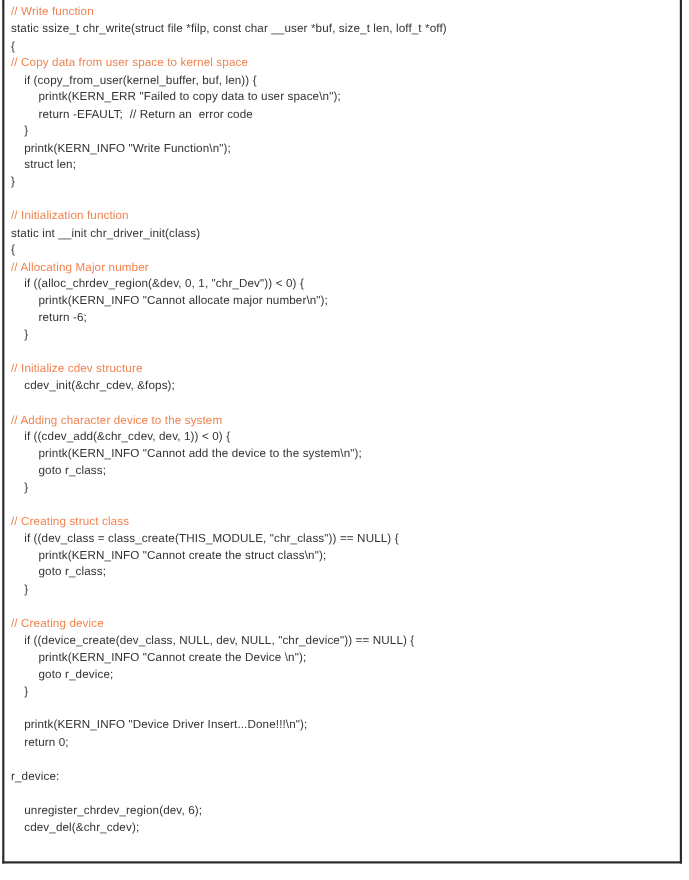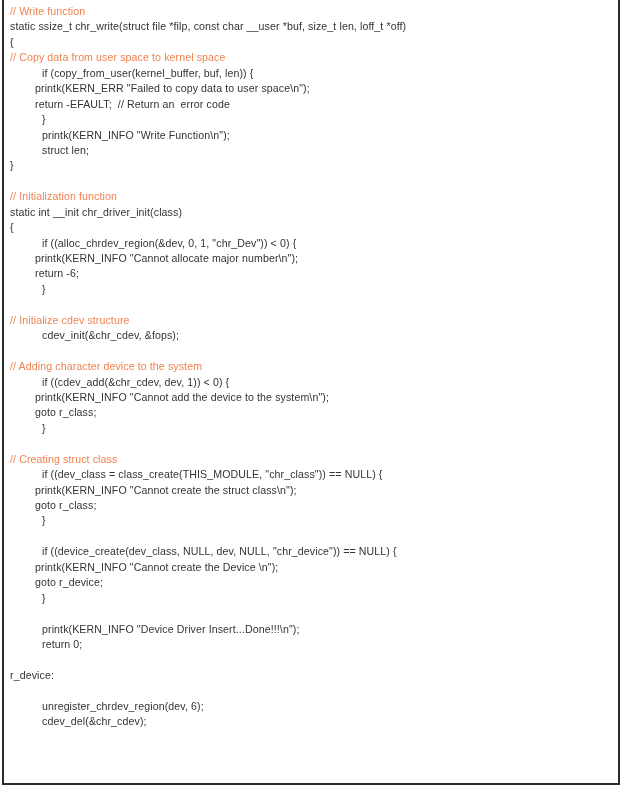--- a/index.html
+++ b/index.html
@@ -53,21 +53,21 @@
     letter-spacing: 0.01em;
     padding-left: 6px;
   }
   .code-line.comment {
     color: #f0834f;
   }
   .code-line.blank {
     color: transparent;
   }
   .ind-0 { padding-left: 6px; }
-  .ind-1 { padding-left: 6px; margin-left: 32px; }
+  .ind-1 { padding-left: 18px; }
   .ind-1c { }
   .ind-2 { padding-left: 31px; }
 </style>
 </head>
 <body>
 
 <div id="frame-top-rule"></div>
 
 <div id="code-frame">
   <div id="code-listing">
@@ -79,40 +79,42 @@
       <div class="code-line ind-2">printk(KERN_ERR "Failed to copy data to user space\n");</div>
       <div class="code-line ind-2">return -EFAULT;  // Return an  error code</div>
       <div class="code-line ind-1">}</div>
       <div class="code-line ind-1">printk(KERN_INFO "Write Function\n");</div>
       <div class="code-line ind-1">struct len;</div>
       <div class="code-line ind-0">}</div>
       <div class="code-line blank ind-0"> </div>
       <div class="code-line comment ind-0">// Initialization function</div>
       <div class="code-line ind-0">static int __init chr_driver_init(class)</div>
       <div class="code-line ind-0">{</div>
+      <div class="code-line comment ind-1c">// Allocating Major number</div>
       <div class="code-line ind-1">if ((alloc_chrdev_region(&amp;dev, 0, 1, "chr_Dev")) &lt; 0) {</div>
       <div class="code-line ind-2">printk(KERN_INFO "Cannot allocate major number\n");</div>
       <div class="code-line ind-2">return -6;</div>
       <div class="code-line ind-1">}</div>
       <div class="code-line blank ind-0"> </div>
       <div class="code-line comment ind-1c">// Initialize cdev structure</div>
       <div class="code-line ind-1">cdev_init(&amp;chr_cdev, &amp;fops);</div>
       <div class="code-line blank ind-0"> </div>
       <div class="code-line comment ind-1c">// Adding character device to the system</div>
       <div class="code-line ind-1">if ((cdev_add(&amp;chr_cdev, dev, 1)) &lt; 0) {</div>
       <div class="code-line ind-2">printk(KERN_INFO "Cannot add the device to the system\n");</div>
       <div class="code-line ind-2">goto r_class;</div>
       <div class="code-line ind-1">}</div>
       <div class="code-line blank ind-0"> </div>
       <div class="code-line comment ind-1c">// Creating struct class</div>
       <div class="code-line ind-1">if ((dev_class = class_create(THIS_MODULE, "chr_class")) == NULL) {</div>
       <div class="code-line ind-2">printk(KERN_INFO "Cannot create the struct class\n");</div>
       <div class="code-line ind-2">goto r_class;</div>
       <div class="code-line ind-1">}</div>
       <div class="code-line blank ind-0"> </div>
+      <div class="code-line comment ind-1c">// Creating device</div>
       <div class="code-line ind-1">if ((device_create(dev_class, NULL, dev, NULL, "chr_device")) == NULL) {</div>
       <div class="code-line ind-2">printk(KERN_INFO "Cannot create the Device \n");</div>
       <div class="code-line ind-2">goto r_device;</div>
       <div class="code-line ind-1">}</div>
       <div class="code-line blank ind-0"> </div>
       <div class="code-line ind-1">printk(KERN_INFO "Device Driver Insert...Done!!!\n");</div>
       <div class="code-line ind-1">return 0;</div>
       <div class="code-line blank ind-0"> </div>
       <div class="code-line ind-0">r_device:</div>
       <div class="code-line blank ind-0"> </div>

